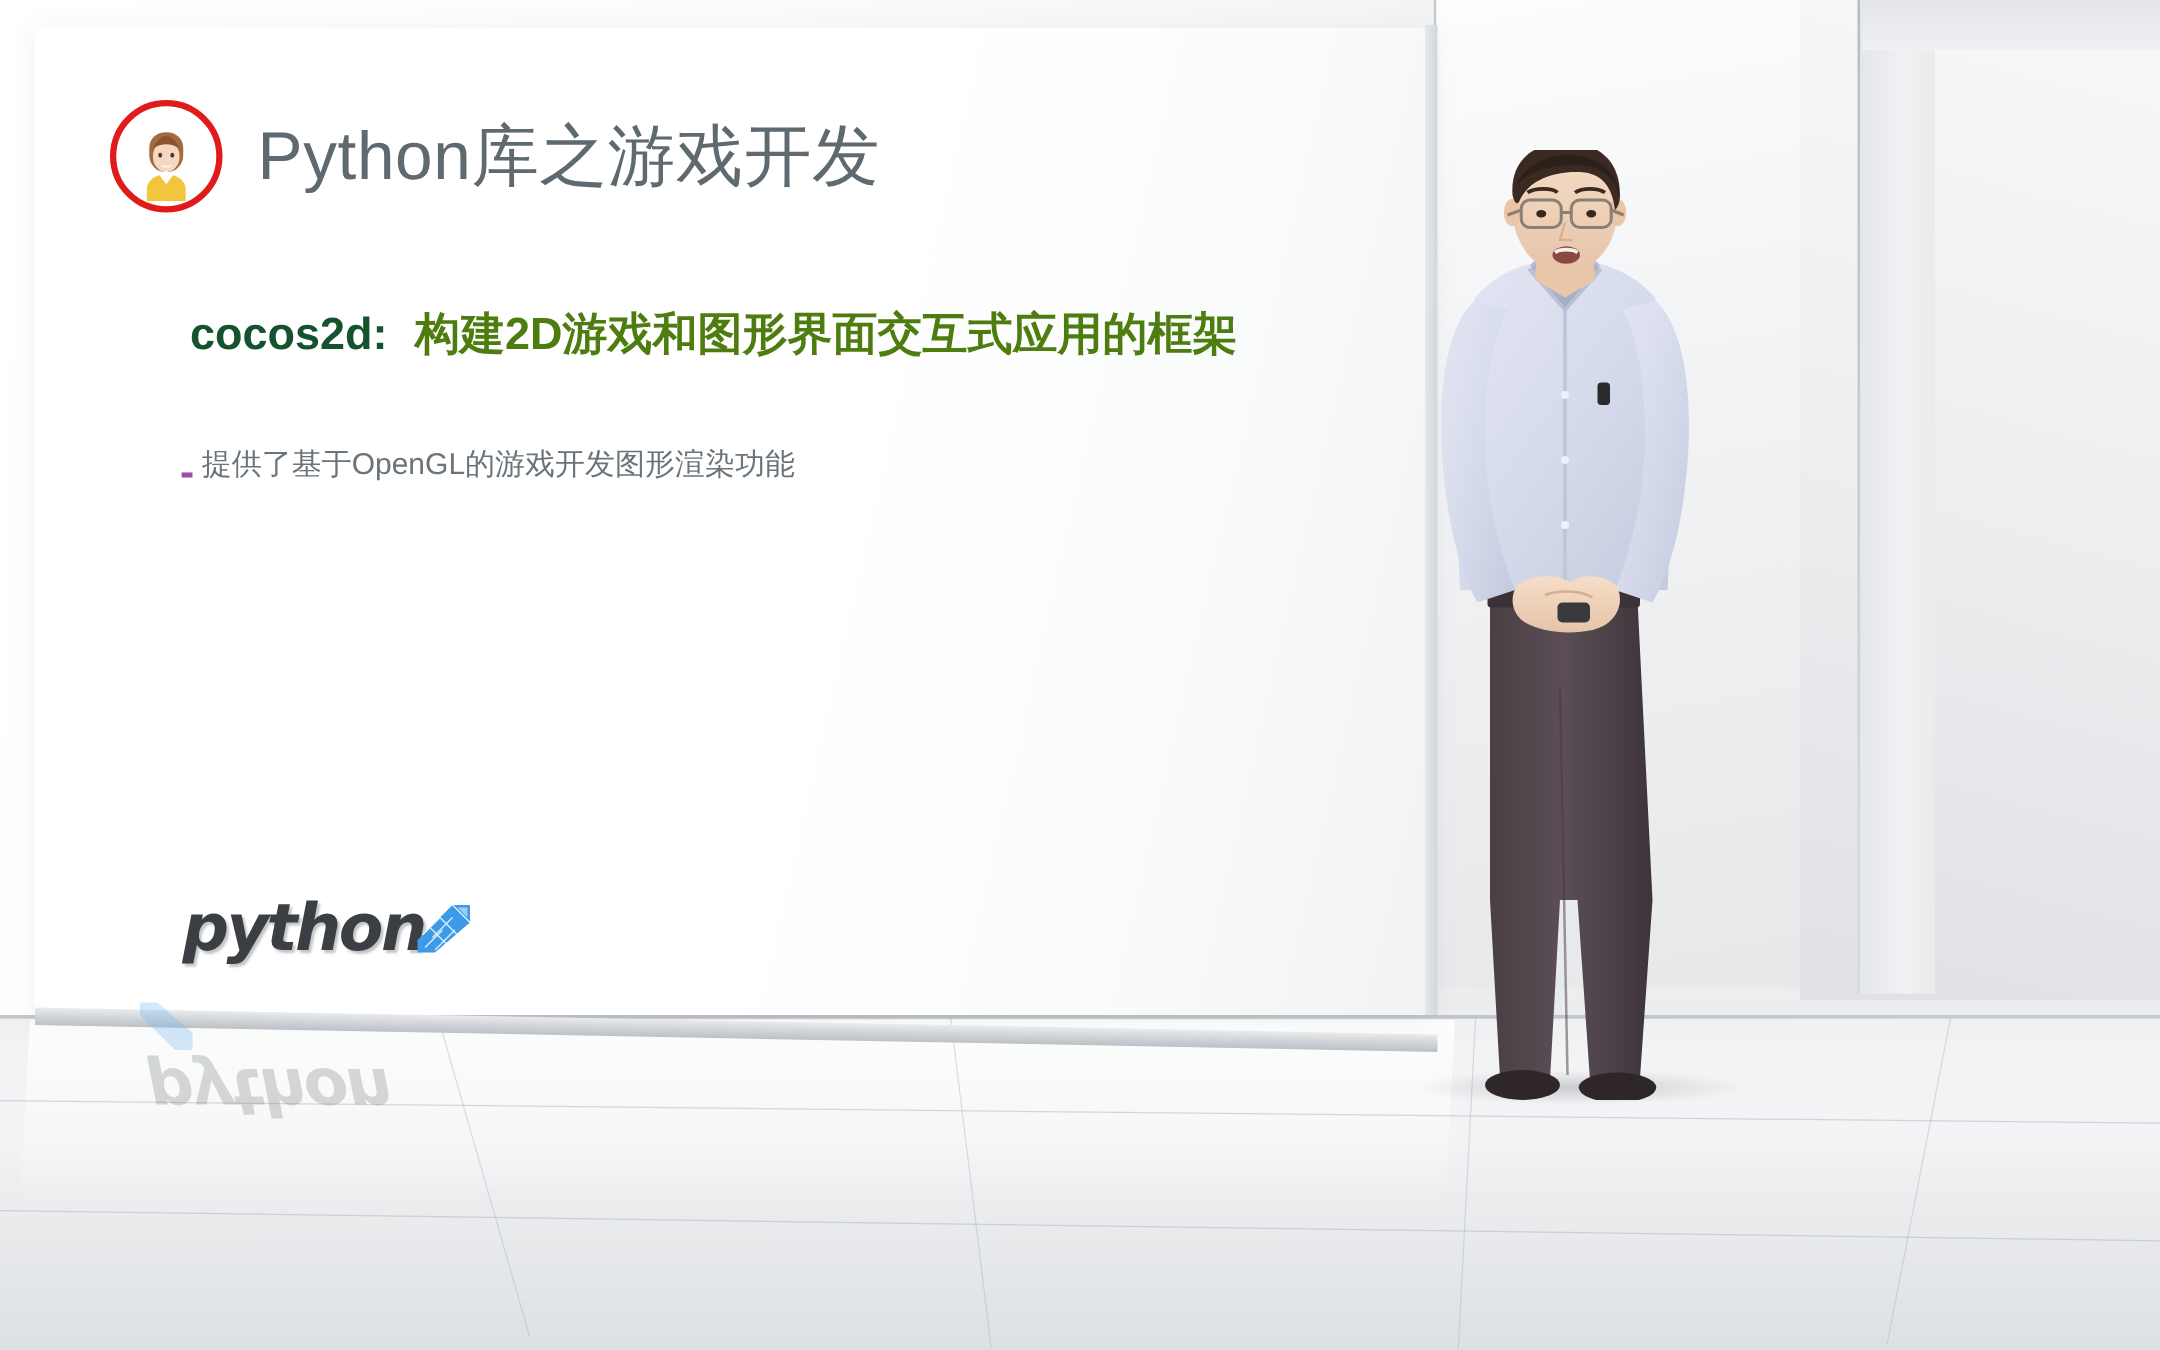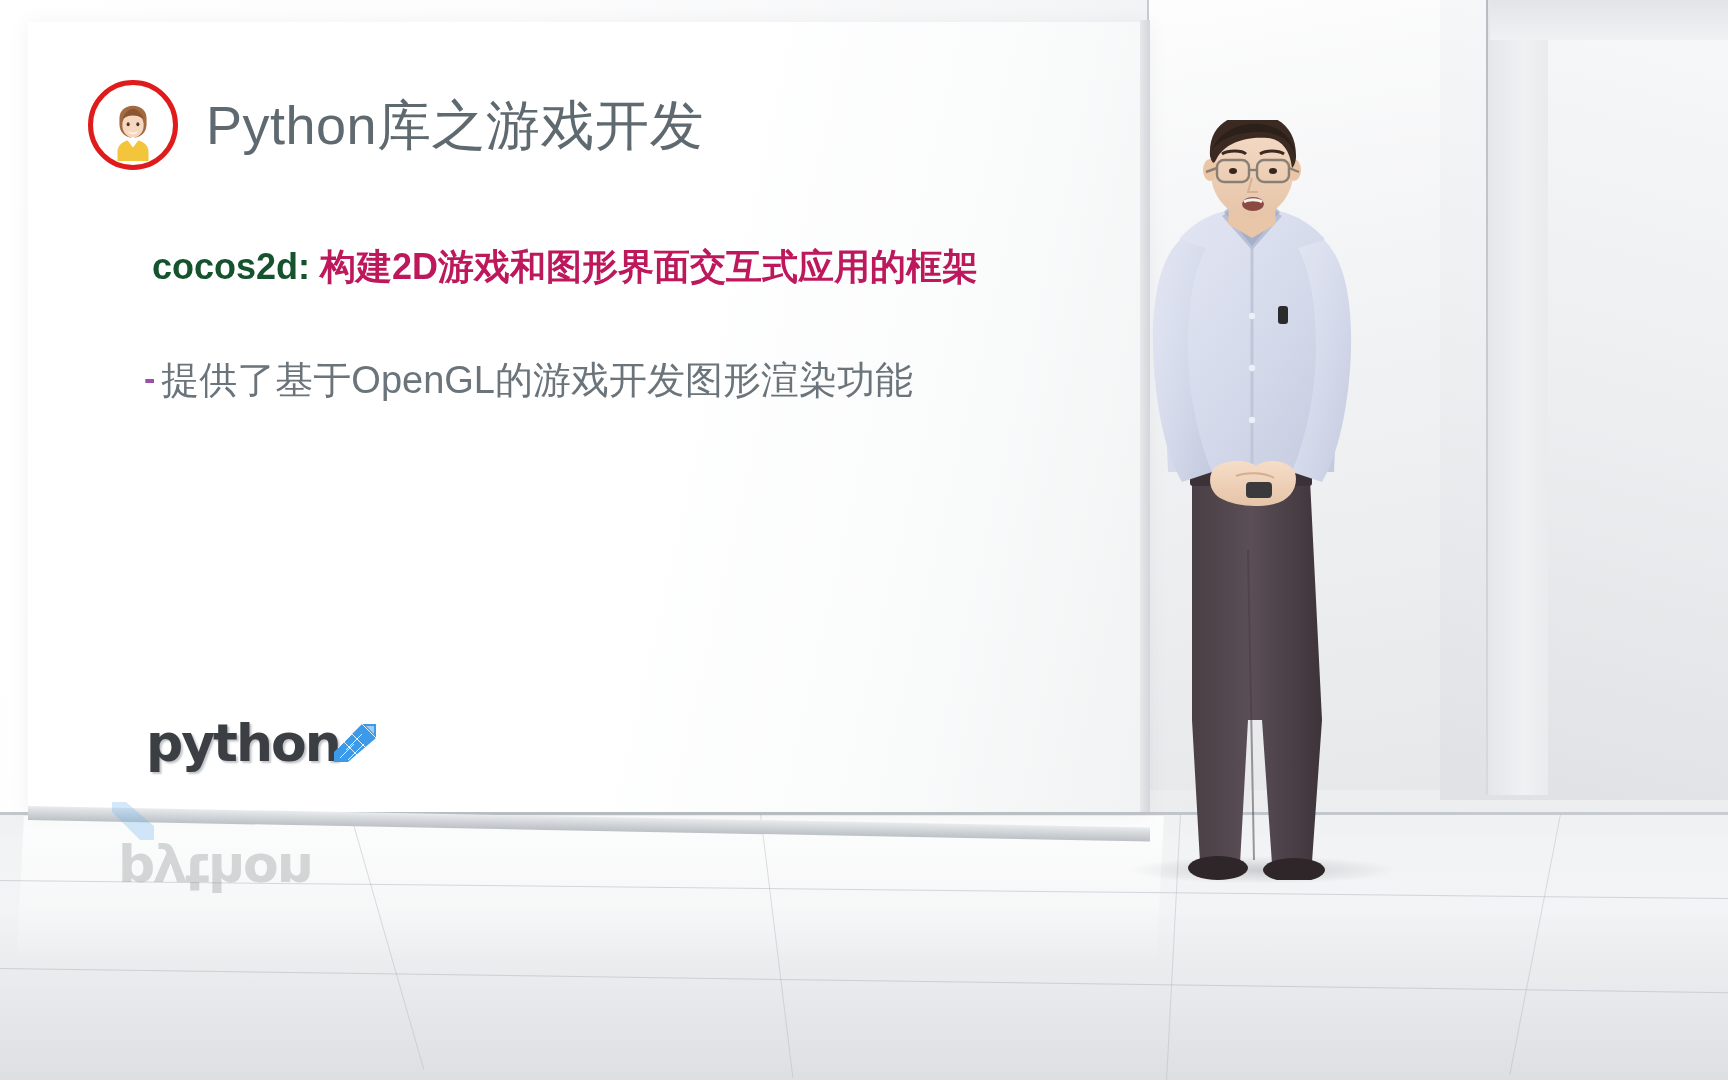--- a/index.html
+++ b/index.html
@@ -66,31 +66,31 @@
     border:5px solid #e01b1b;box-sizing:border-box;background:#ffffff;
     display:flex;align-items:flex-end;justify-content:center;overflow:hidden;flex:0 0 auto;}
   .avatar-svg{width:62px;height:62px;margin-bottom:4px;}
 
   .slide-title{font-size:54px;line-height:1.05;color:#5f6a70;letter-spacing:.5px;
     font-weight:400;white-space:nowrap;}
 
   .lib-line{position:absolute;left:124px;top:222px;font-size:36px;line-height:1.25;
     font-weight:700;white-space:nowrap;}
   .lib-name{color:#14532d;}
-  .lib-desc{color:#be185d;}
+  .lib-desc{color:#4d7c0f;margin-left:12px;}
 
   .bullet-row{position:absolute;left:116px;top:334px;display:flex;align-items:flex-start;gap:6px;}
   .bullet-dash{color:#9b4fa8;font-size:34px;font-weight:700;line-height:1.3;}
-  .bullet-text{color:#6a747a;font-size:38px;line-height:1.3;white-space:nowrap;font-weight:400;}
+  .bullet-text{color:#6a747a;font-size:24px;line-height:1.3;white-space:nowrap;font-weight:400;}
 
   
   .py-logo{position:absolute;left:118px;top:688px;width:200px;height:66px;
     display:flex;align-items:center;}
   .py-word{font-size:52px;font-weight:700;color:#3b3f43;letter-spacing:-2px;
-    text-shadow:2px 2px 2px rgba(120,125,130,.45);font-family:"DejaVu Sans",sans-serif;}
+    text-shadow:2px 2px 2px rgba(120,125,130,.45);font-family:"DejaVu Sans",sans-serif;font-style:italic;}
   .py-mark{position:relative;width:46px;height:42px;margin-left:-8px;}
 
   
   .presenter{position:absolute;left:1096px;top:120px;width:330px;height:760px;}
   .presenter svg{width:100%;height:100%;display:block;}
   .presenter-shadow{position:absolute;left:1128px;top:856px;width:270px;height:28px;
     border-radius:50%;background:radial-gradient(ellipse at center,rgba(110,115,122,.30),rgba(110,115,122,0) 70%);}
   .presenter-refl{position:absolute;left:1096px;top:862px;width:330px;height:200px;
     overflow:hidden;opacity:.18;}
 </style>

